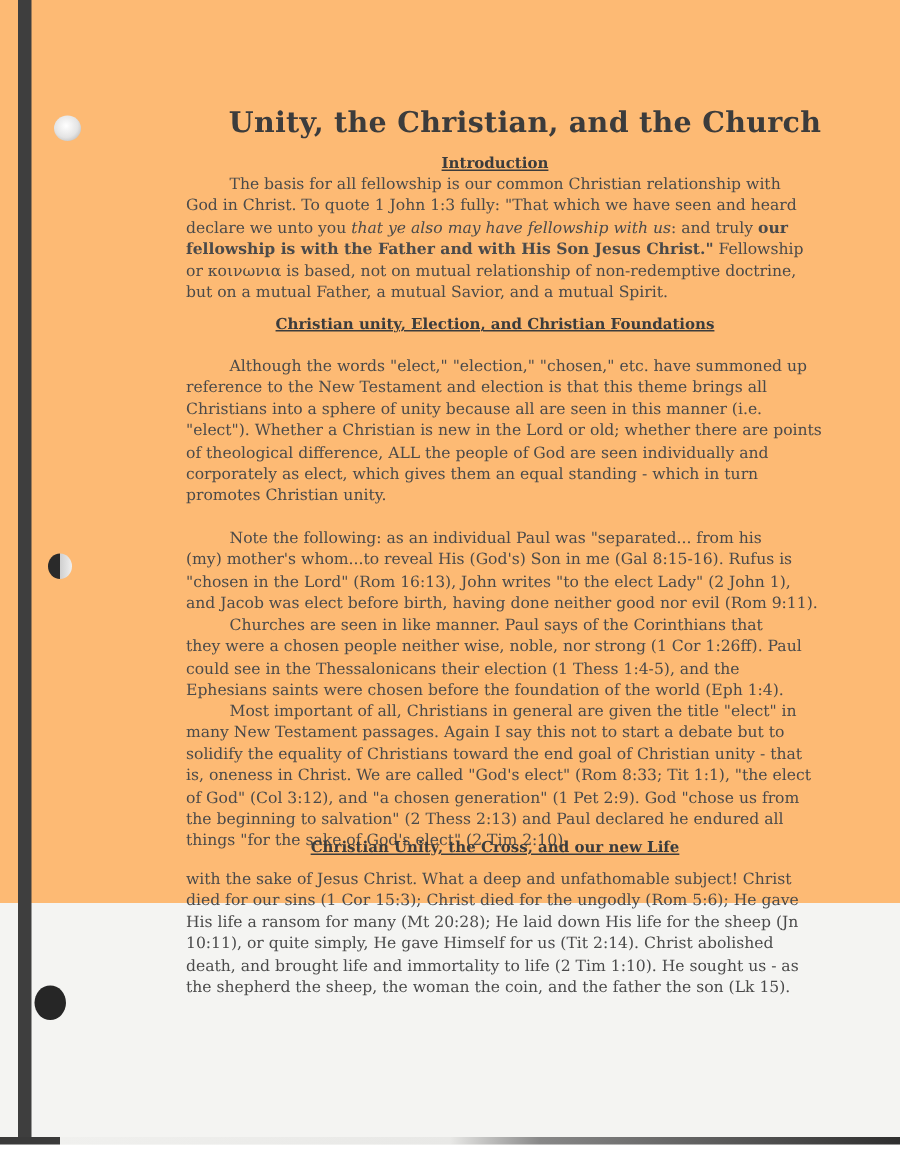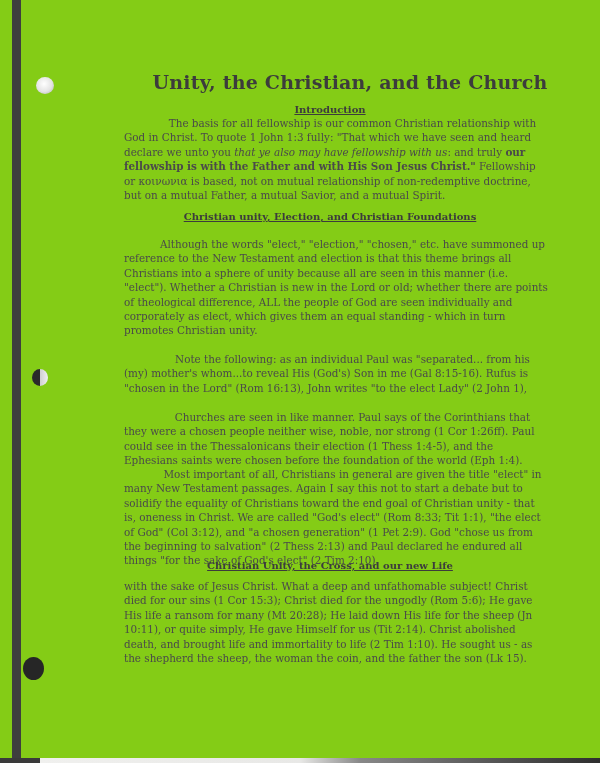--- a/index.html
+++ b/index.html
@@ -4,22 +4,22 @@
 <style>
   html, body { margin: 0; padding: 0; }
   body {
     width: 600px; height: 770px; overflow: hidden;
     background: #f4f4f2;
     position: relative;
     font-family: "DejaVu Serif", serif;
     color: #4a4a4a;
   }
   .page {
-    position: absolute; left: 0; top: 0; width: 600px; height: 770px;
-    background: #84cc16;
+    position: absolute; left: 0; top: 0; width: 600px; height: 602px;
+    background: #fdba74;
   }
   .left-edge {
     position: absolute; left: 12px; top: 0; width: 9px; height: 758px;
     background: #3e3e3e;
   }
   .bottom-edge {
     position: absolute; left: 0; top: 758px; width: 600px; height: 12px;
     background: linear-gradient(to right, #3a3a3a 0px, #3a3a3a 40px, #f0f0ee 40px, #e8e8e6 300px, #888 360px, #2e2e2e 600px);
   }
   .bottom-edge-fill {
@@ -41,21 +41,21 @@
     position: absolute; left: 110px; width: 440px;
     text-align: center; font-weight: bold; font-size: 10px; color: #3c3c3c;
   }
   .heading span { text-decoration: underline; }
   .para {
     position: absolute; left: 124px; width: 428px;
     font-size: 10.4px; line-height: 14.4px; color: #4a4a4a;
     text-align: left; margin: 0;
   }
   .line { display: block; white-space: nowrap; }
-  .indent { padding-left: 29px; text-align: center; }
+  .indent { padding-left: 29px; }
   .bi { font-weight: bold; }
   .it { font-style: italic; }
 </style>
 </head>
 <body>
 
 <div class="page">
   <div class="left-edge"></div>
   <div class="bottom-edge-fill"></div>
   <div class="bottom-edge" style="height:5px"></div>
@@ -86,20 +86,21 @@
     <span class="line">Christians into a sphere of unity because all are seen in this manner (i.e.</span>
     <span class="line">"elect"). Whether a Christian is new in the Lord or old; whether there are points</span>
     <span class="line">of theological difference, ALL  the people of God are seen individually and</span>
     <span class="line">corporately as elect, which gives them an equal standing - which in turn</span>
     <span class="line">promotes Christian unity.</span>
   </div>
   <div class="para" style="top:352px">
     <span class="line indent">Note the following: as an individual Paul was "separated... from his</span>
     <span class="line">(my) mother's whom...to reveal His (God's) Son in me (Gal 8:15-16). Rufus is</span>
     <span class="line">"chosen in the Lord" (Rom 16:13), John writes "to the elect Lady" (2 John 1),</span>
+    <span class="line">and Jacob was elect before birth, having done neither good nor evil (Rom 9:11).</span>
   </div>
   <div class="para" style="top:410px">
     <span class="line indent">Churches are seen in like manner. Paul says of the Corinthians  that</span>
     <span class="line">they were a chosen people neither wise, noble, nor strong (1 Cor 1:26ff). Paul</span>
     <span class="line">could see in the Thessalonicans their election (1 Thess 1:4-5), and the</span>
     <span class="line">Ephesians saints were chosen before the foundation of the world (Eph 1:4).</span>
   </div>
   <div class="para" style="top:467px">
     <span class="line indent">Most important of all, Christians in general are given the title "elect" in</span>
     <span class="line">many New Testament passages. Again I say this not to start a debate but to</span>

